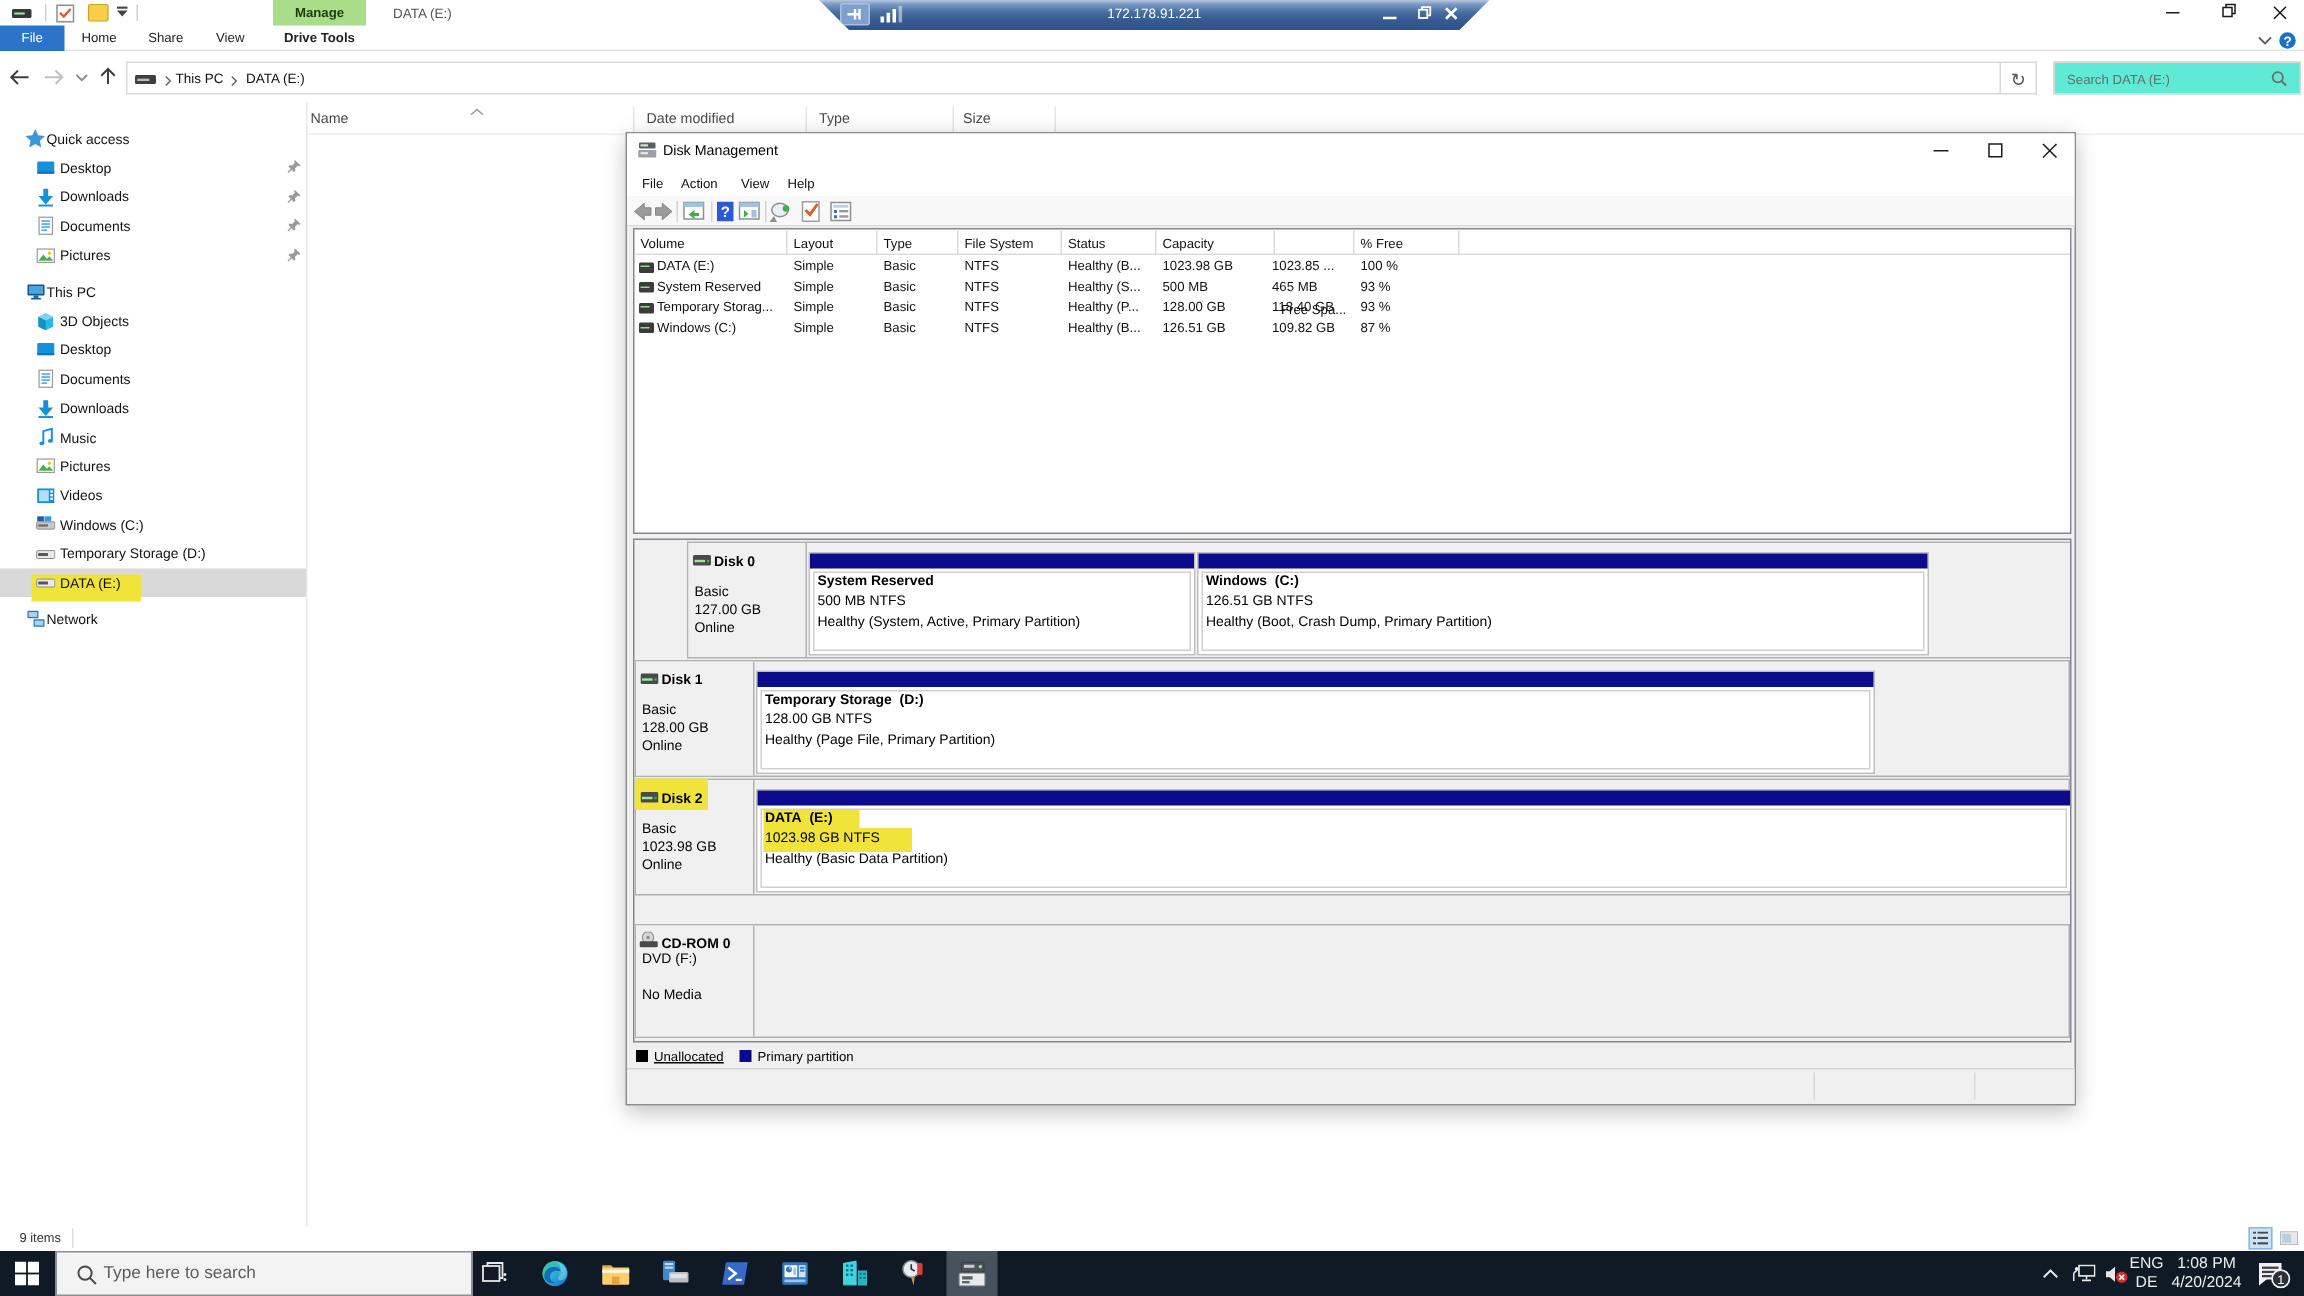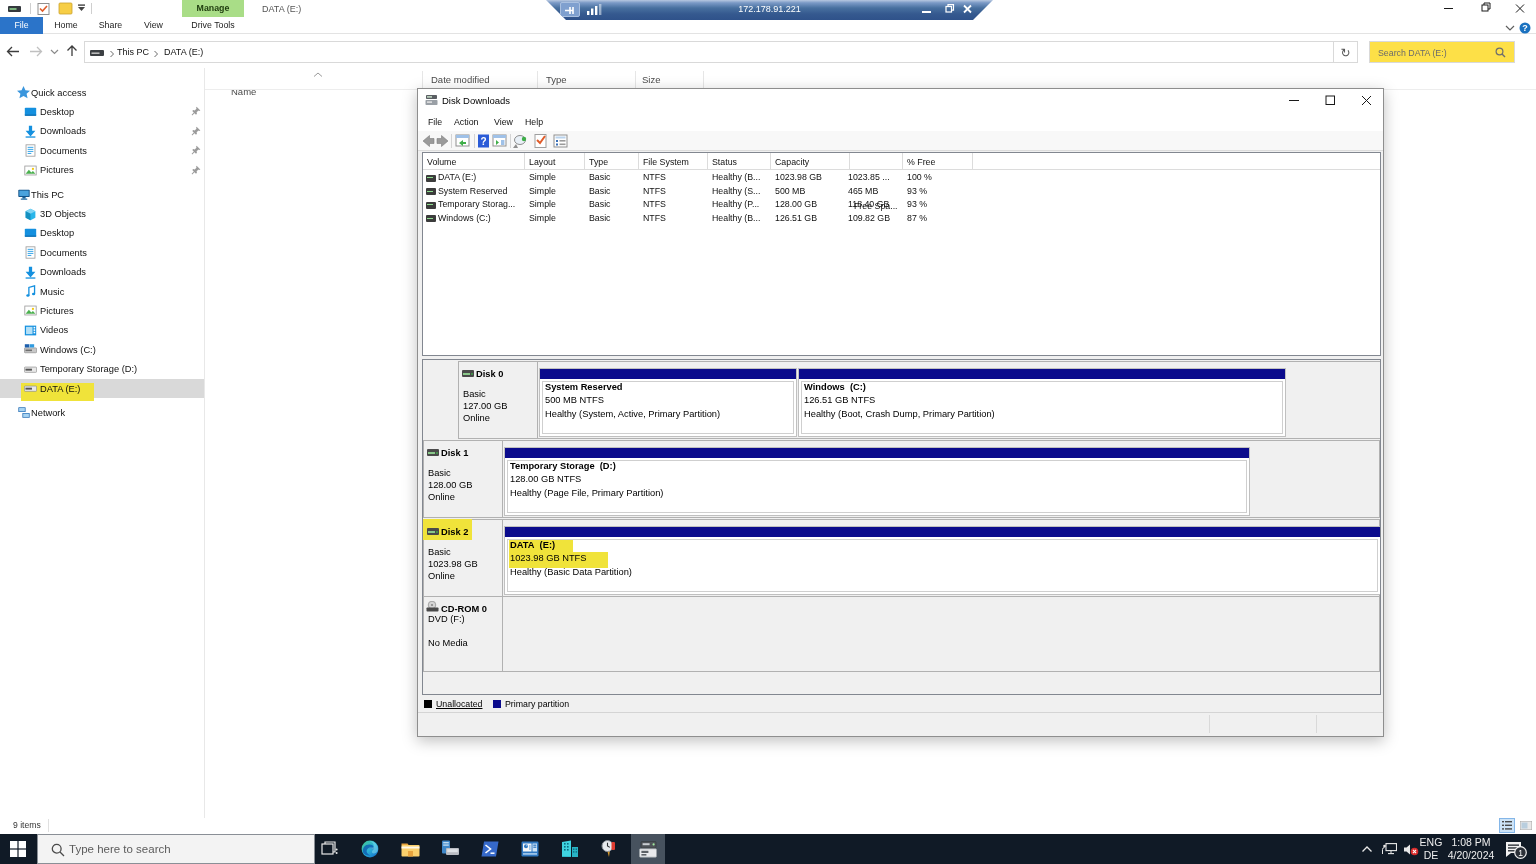--- a/index.html
+++ b/index.html
@@ -12,21 +12,21 @@
 #tabsrow { position:absolute; left:0; top:17px; width:1536px; height:17px; background:#fff; border-bottom:1px solid #e3e3e3; }
 .tab { position:absolute; top:0; height:17px; line-height:17px; font-size:8.8px; color:#222; text-align:center; }
 #filetab { left:0; width:43px; background:#2b74c9; color:#fff; }
 #managetab { position:absolute; left:182px; top:0; width:62px; height:17px; background:#a9dd87; color:#1d3b0d; font-size:8.8px; line-height:17px; text-align:center; font-weight:bold;}
 #title-label { position:absolute; left:262px; top:4px; font-size:9px; color:#555; }
 
 
 #addrrow { position:absolute; left:0; top:35px; width:1536px; height:33px; background:#fff; }
 #addrbox { position:absolute; left:84px; top:6px; width:1250px; height:22px; border:1px solid #d9d9d9; background:#fff; }
 #refreshbox { position:absolute; left:1334px; top:6px; width:24px; height:22px; border:1px solid #d9d9d9; border-left:none; background:#fff; color:#555; font-size:12px; text-align:center; line-height:22px;}
-#searchbox { position:absolute; left:1369px; top:6px; width:146px; height:22px; border:1px solid #d9d9d9; background:#fde047; }
+#searchbox { position:absolute; left:1369px; top:6px; width:165px; height:22px; border:1px solid #d9d9d9; background:#5eead4; }
 #searchbox .ph { position:absolute; left:8px; top:6px; font-size:8.8px; color:#6b6b6b; }
 
 
 #mainarea { position:absolute; left:0; top:68px; width:1536px; height:750px; background:#fff; }
 #sidebar { position:absolute; left:0; top:0; width:205px; height:750px; border-right:1px solid #e8e8e8; }
 .srow { position:relative; height:19.4px; display:flex; align-items:center; font-size:9.3px; color:#111; }
 .srow .ic { position:absolute; left:24px; width:13px; height:13px; z-index:2; }
 .srow .ic0 { left:17px; }
 .srow .txt { position:absolute; left:40px; white-space:nowrap; z-index:2; }
 .srow .txt0 { left:31px; }
@@ -105,21 +105,21 @@
       <rect x="46" y="5" width="6" height="6" fill="none" stroke="#1a1a1a"></rect>
       <path d="M48 5v-2h6v6h-2" fill="none" stroke="#1a1a1a"></path>
       <path d="M80 4.5l8 8M88 4.5l-8 8" stroke="#1a1a1a"></path>
     </svg>
   </div>
   <div id="tabsrow">
     <div class="tab" id="filetab">File</div>
     <div class="tab" style="left:47px;width:38px;">Home</div>
     <div class="tab" style="left:92px;width:37px;">Share</div>
     <div class="tab" style="left:136px;width:35px;">View</div>
-    <div class="tab" style="left:181px;width:64px;">Drive Tools</div>
+    <div class="tab" style="left:181px;width:64px;font-weight:bold;">Drive Tools</div>
   </div>
   <div id="managetab">Manage</div>
   <div id="title-label">DATA (E:)</div>
 
   <div style="position:absolute;left:1504px;top:20px;width:28px;height:12px;">
     <svg width="28" height="12" viewBox="0 0 28 12">
       <path d="M2 4l4 4 4-4" stroke="#5f5f5f" fill="none" stroke-width="1.2"></path>
       <circle cx="21" cy="6" r="5.5" fill="#1b72c0"></circle>
       <text x="21" y="9.4" font-size="9" fill="#fff" text-anchor="middle" font-weight="bold">?</text>
     </svg>
@@ -304,21 +304,21 @@
           <span class="ic ic0"><svg width="14" height="13" viewBox="0 0 16 16">
               <rect x="1" y="1.5" width="9" height="6" rx="0.5" fill="#2f74b8"></rect>
               <rect x="2" y="2.5" width="7" height="4" fill="#a8d4f2"></rect>
               <rect x="6" y="8.5" width="9" height="6" rx="0.5" fill="#2f74b8"></rect>
               <rect x="7" y="9.5" width="7" height="4" fill="#a8d4f2"></rect>
             </svg></span>
           <span class="txt txt0">Network</span>
         </div>
     </div>
     <div id="fheader">
-      <span class="col" style="left:26px;margin-top:12px;">Name</span>
+      <span class="col" style="left:2px;">Name</span>
       <span class="col" style="left:226px;">Date modified</span>
       <span class="col" style="left:341px;">Type</span>
       <span class="col" style="left:437px;">Size</span>
       <span class="sep" style="left:217px;"></span>
       <span class="sep" style="left:332px;"></span>
       <span class="sep" style="left:430px;"></span>
       <span class="sep" style="left:498px;"></span>
       <svg style="position:absolute;left:108px;top:1px;" width="10" height="5" viewBox="0 0 10 5">
           <path d="M1 4.5L5 1l4 3.5" stroke="#9a9a9a" fill="none"></path>
         </svg>
@@ -367,21 +367,21 @@
   </div>
 
   <div id="dm">
     <div id="dm-title">
       <svg style="position:absolute;left:7px;top:5px;" width="13" height="12" viewBox="0 0 13 12">
           <rect x="1" y="1" width="11" height="4" rx="0.8" fill="#5a5e63"></rect>
           <rect x="2" y="2.2" width="5" height="1.4" fill="#cfe8cf"></rect>
           <rect x="0.5" y="6" width="12" height="5" rx="0.8" fill="#9aa0a6"></rect>
           <rect x="2" y="7.4" width="5" height="1.4" fill="#e8e8e8"></rect>
         </svg>
-      <span class="t">Disk Downloads</span>
+      <span class="t">Disk Management</span>
       <svg style="position:absolute;left:860px;top:0;" width="107" height="23" viewBox="0 0 107 23">
         <line x1="11" y1="11.5" x2="21" y2="11.5" stroke="#1a1a1a"></line>
         <rect x="48" y="7" width="8.5" height="8.5" fill="none" stroke="#1a1a1a"></rect>
         <path d="M84 7l9 9M93 7l-9 9" stroke="#1a1a1a"></path>
       </svg>
     </div>
     <div id="dm-menu">
       <span style="left:10px;">File</span>
       <span style="left:36px;">Action</span>
       <span style="left:76px;">View</span>
@@ -539,21 +539,21 @@
         </div>
         <div class="part" style="left:80px;width:877px;">
           <div class="band"></div>
             <div class="inner"></div>
           <span class="hl" style="left:4px;top:13px;width:64px;height:12px;"></span>
           <span class="hl" style="left:4px;top:25px;width:99px;height:16px;"></span>
           <div class="ptxt"><b>DATA&nbsp; (E:)</b><br>1023.98 GB NTFS<br>Healthy (Basic Data Partition)</div>
         </div>
       </div>
 
-      <div class="diskrow" style="top:236px;height:76px;">
+      <div class="diskrow" style="top:256px;height:76px;">
         <div class="dlabel">
           <svg style="position:absolute;left:2px;top:4px;" width="13" height="11" viewBox="0 0 13 11">
               <circle cx="6" cy="4" r="3.8" fill="#d6d6d6" stroke="#8a8a8a" stroke-width="0.7"></circle>
               <circle cx="6" cy="4" r="1.1" fill="#8a8a8a"></circle>
               <rect x="0.5" y="6.5" width="12" height="4" rx="0.8" fill="#4a4a4a"></rect>
             </svg>
           <b style="position:absolute;left:17px;top:7px;font-size:9.3px;">CD-ROM 0</b>
           <span style="position:absolute;left:4px;top:17px;">DVD (F:)</span>
           <span style="position:absolute;left:4px;top:41px;">No Media</span>
         </div>

